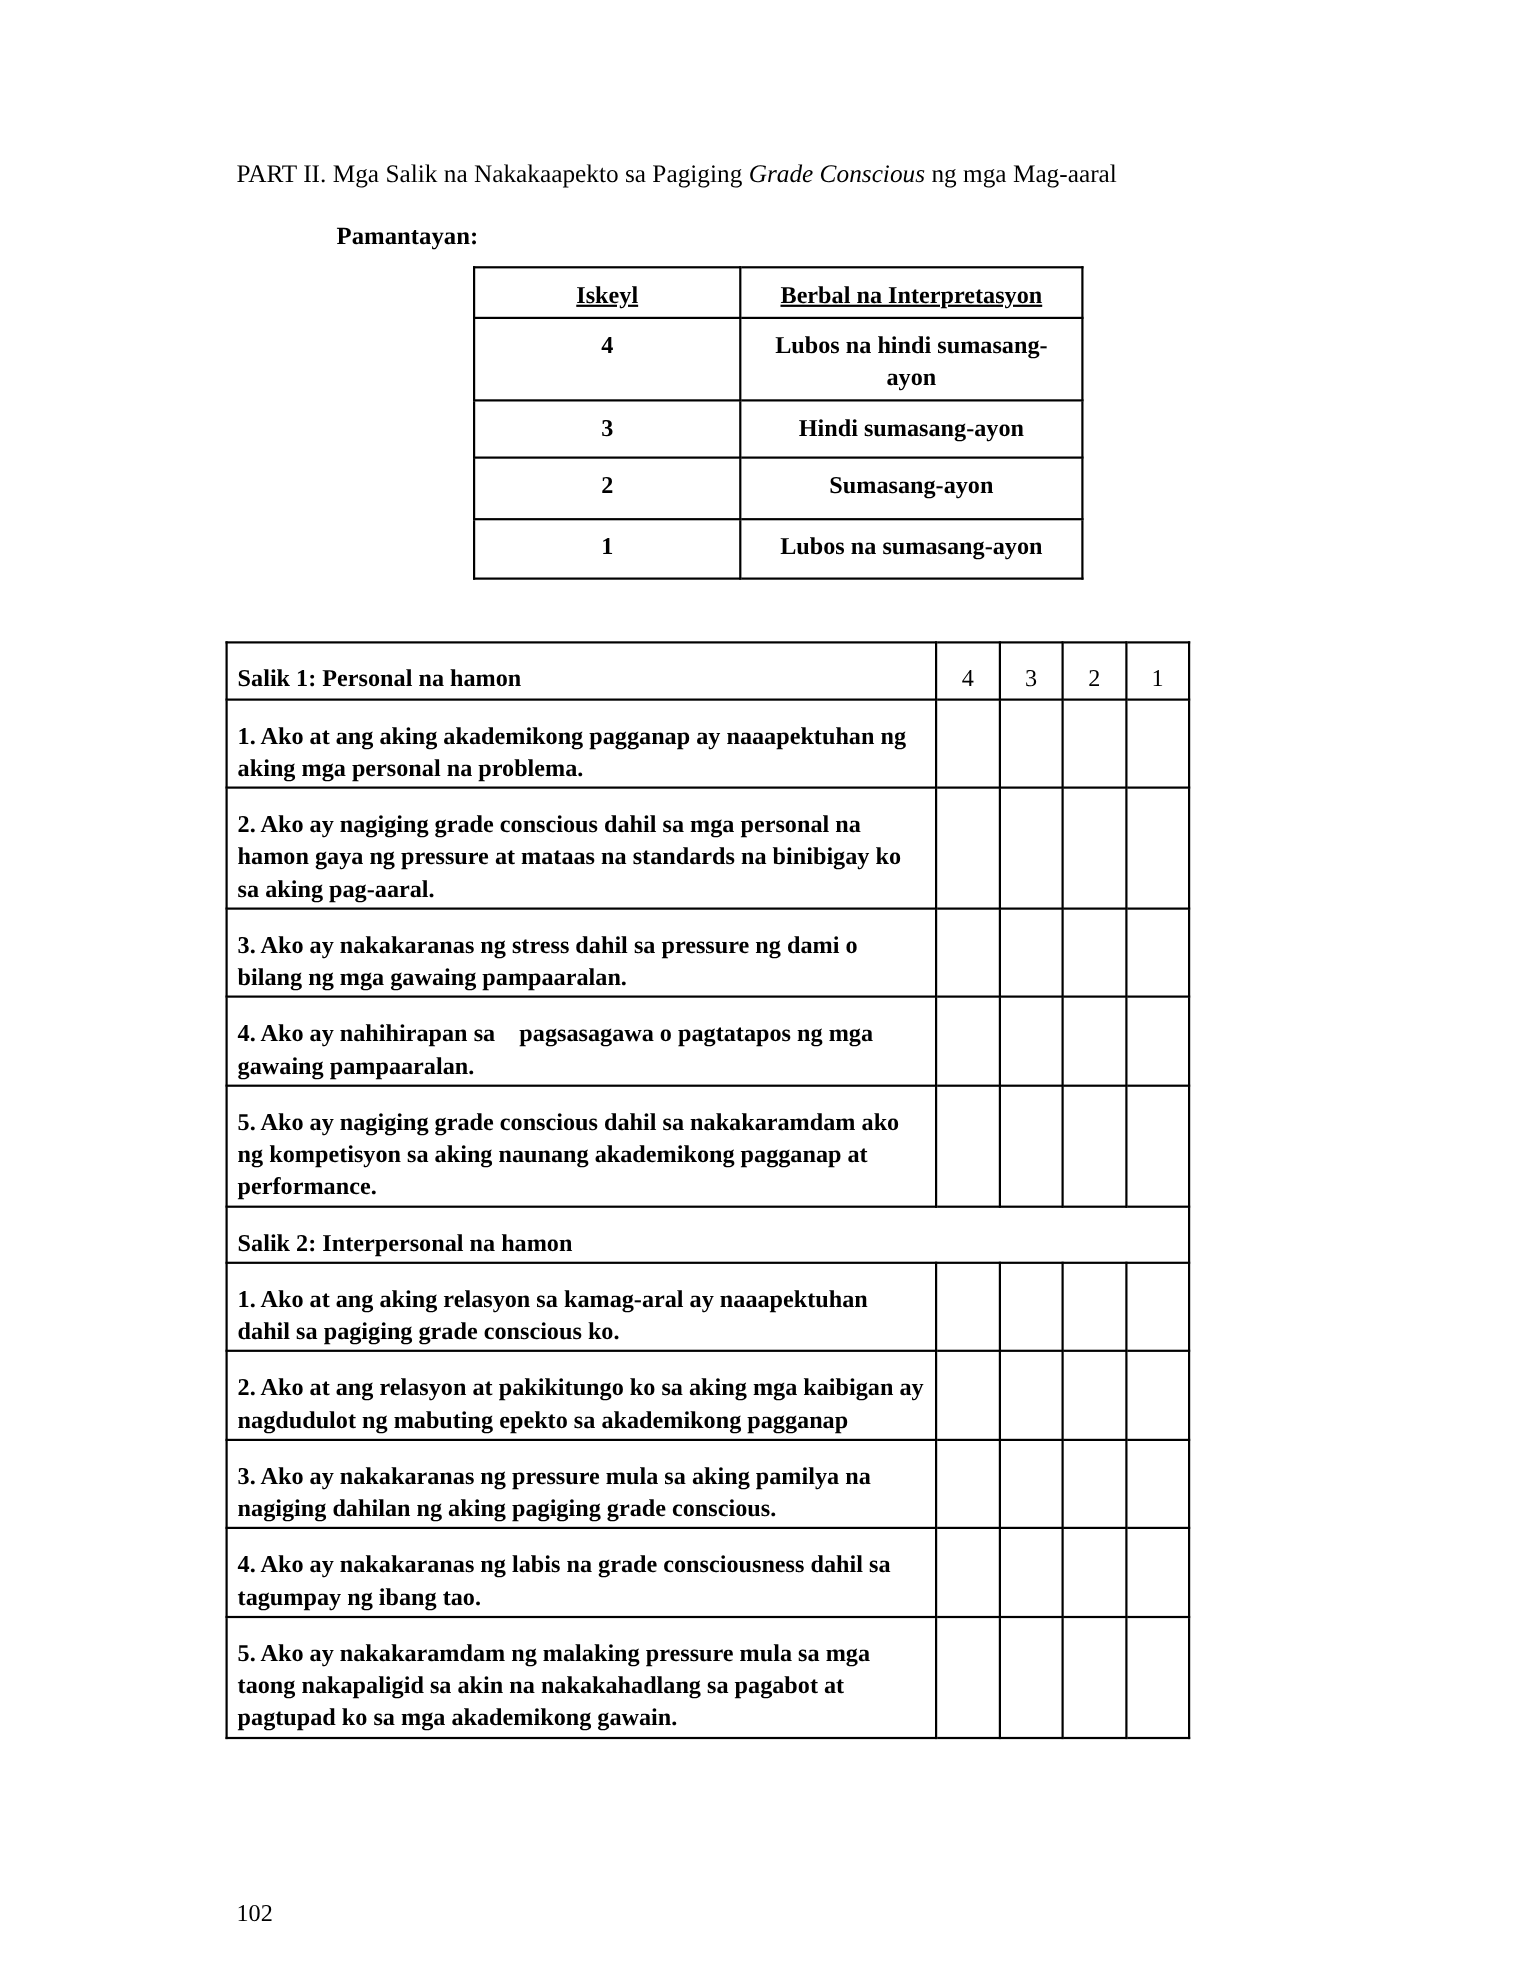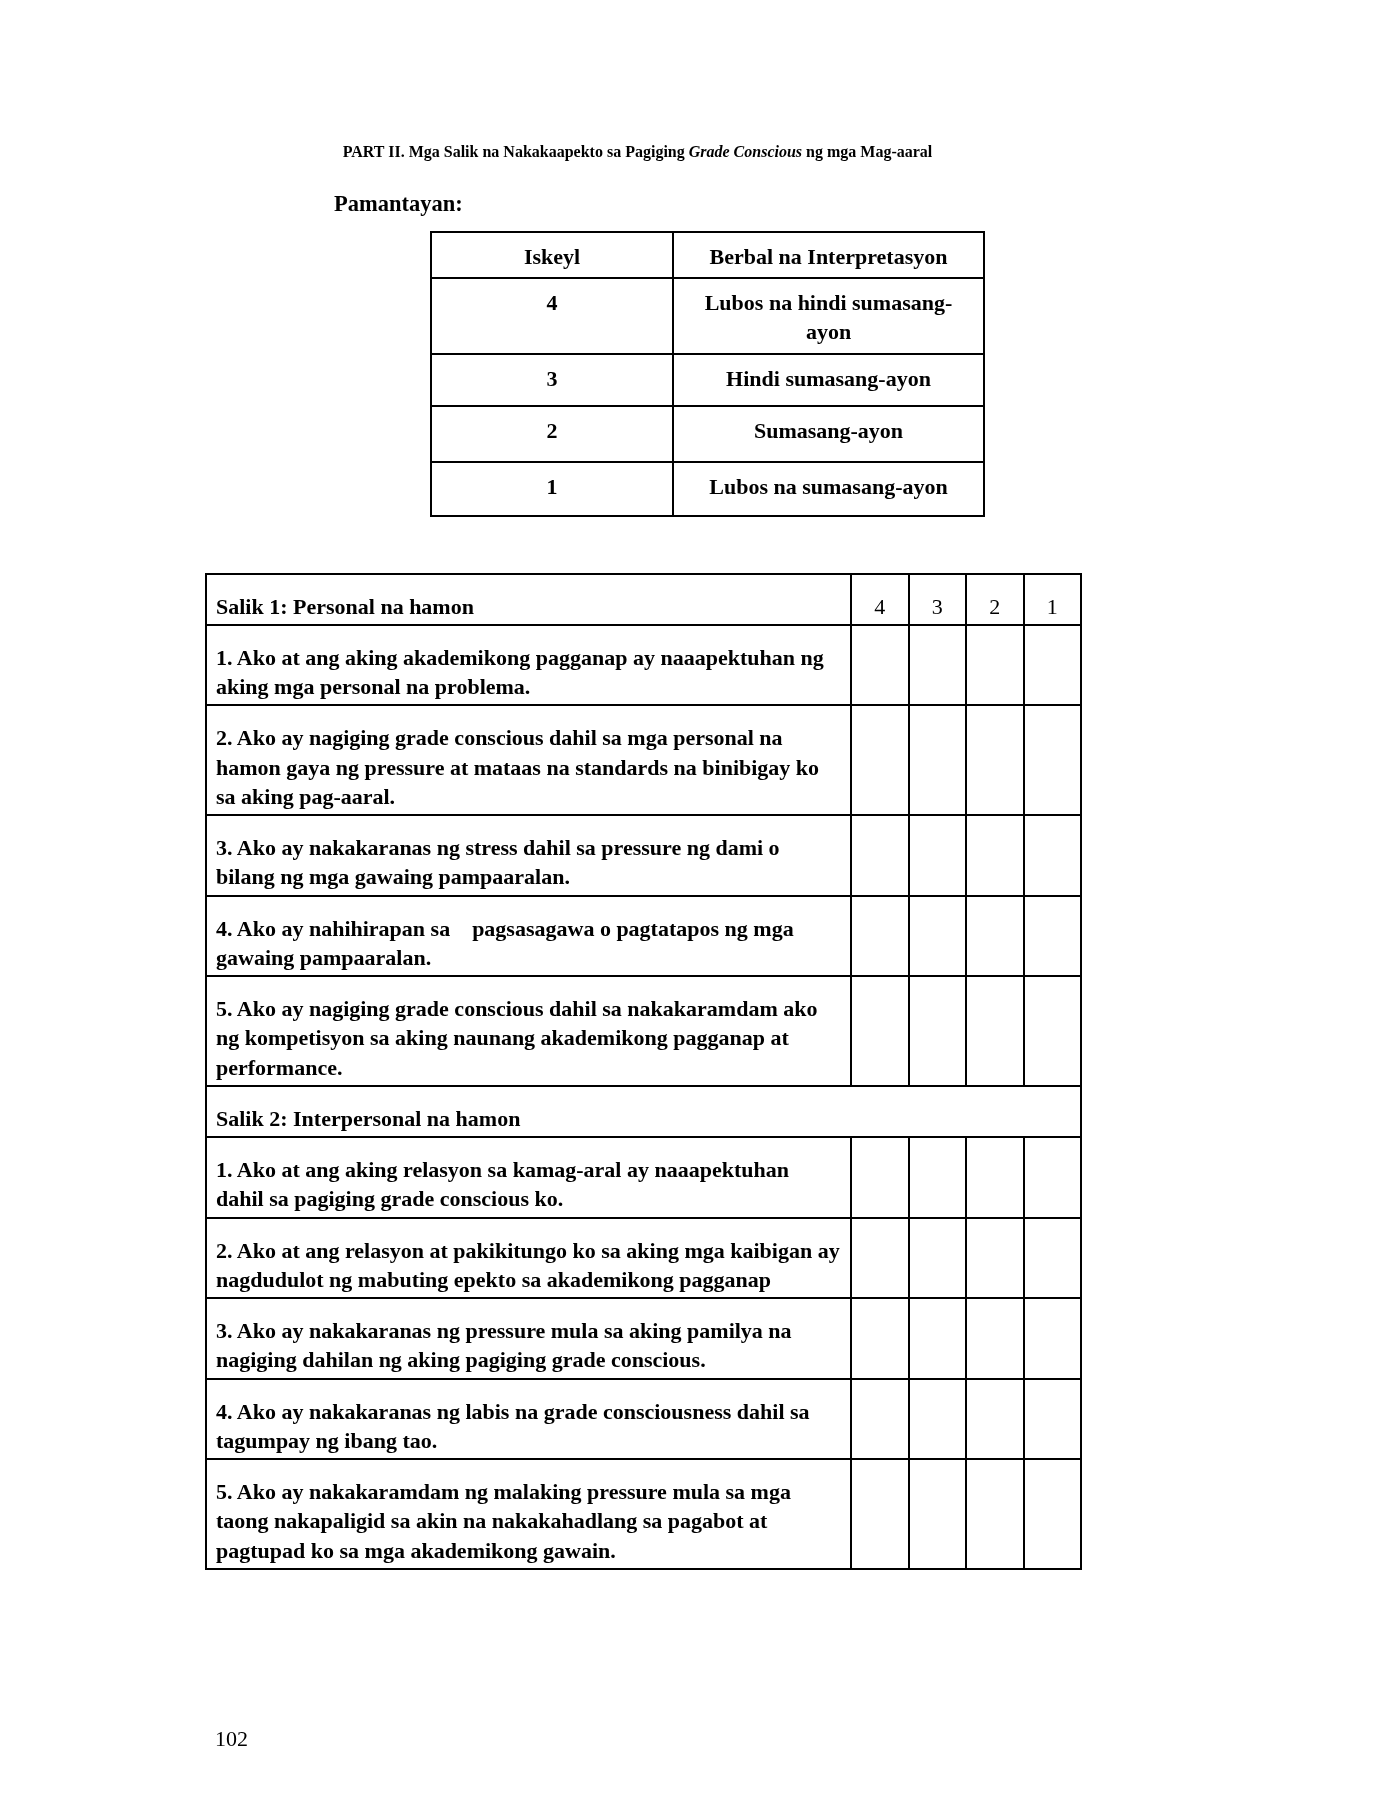--- a/index.html
+++ b/index.html
@@ -14,36 +14,35 @@
     overflow: hidden;
   }
   .content {
     position: absolute;
     left: 215px;
     top: 140px;
     width: 875px;
   }
   .doc-title {
     width: 845px;
-    font-size: 16px;
-    font-weight: bold;
+    font-size: 23px;
+    font-weight: normal;
     line-height: 1.55;
-    text-align: center;
   }
   .doc-title .ital { font-style: italic; }
   .instructions {
     margin-top: 26px;
     width: 818px;
     font-size: 22.5px;
     line-height: 1.58;
   }
   .instructions .bold { font-weight: bold; }
   .pamantayan-label {
     margin-top: 26px;
-    margin-left: 119px;
+    margin-left: 91px;
     font-size: 22.5px;
     font-weight: bold;
   }
   table { border-collapse: collapse; }
   .scale-table {
     margin-top: 14px;
     margin-left: 215px;
     width: 553px;
     table-layout: fixed;
   }
@@ -51,21 +50,21 @@
     border: 2px solid #000000;
     font-size: 22px;
     font-weight: bold;
     text-align: center;
     vertical-align: top;
     padding: 10px 12px 6px 12px;
     line-height: 1.3;
   }
   .scale-table .col-scale { width: 242px; }
   .scale-table .col-interp { width: 311px; }
-  .scale-table tr.hdr td { height: 43px; }
+  .scale-table tr.hdr td { height: 43px; text-decoration: underline; }
   .scale-table tr.r0 td { height: 60px; }
   .scale-table tr.r1 td { height: 52px; }
   .scale-table tr.r2 td { height: 56px; }
   .scale-table tr.r3 td { height: 54px; }
   .survey-table {
     margin-top: 56px;
     margin-left: -10px;
     width: 875px;
     table-layout: fixed;
   }

